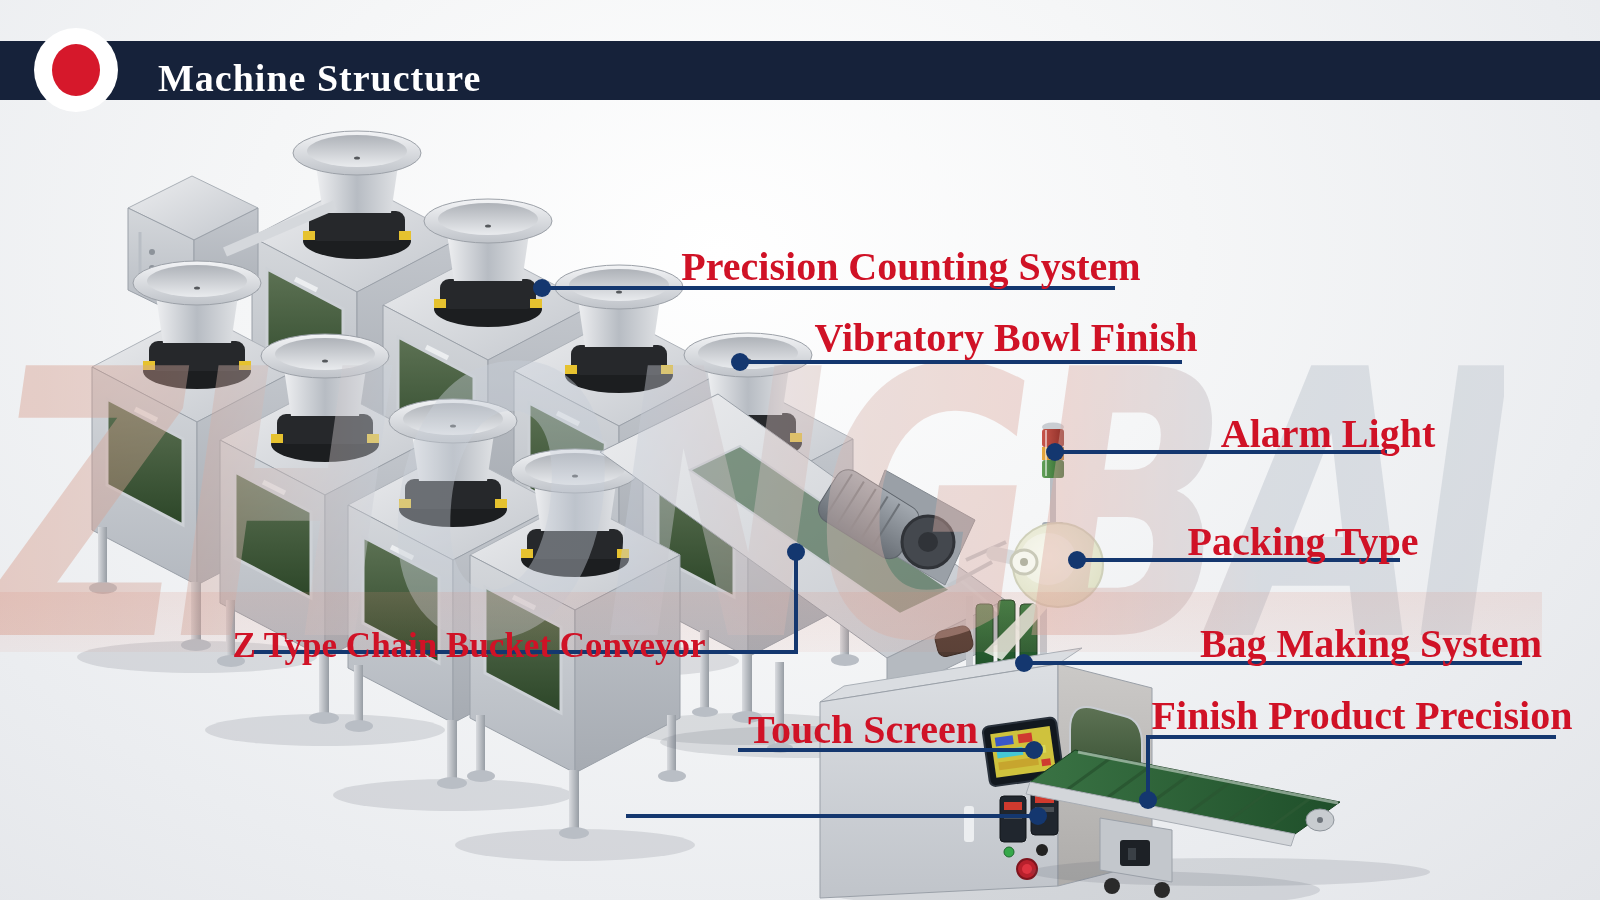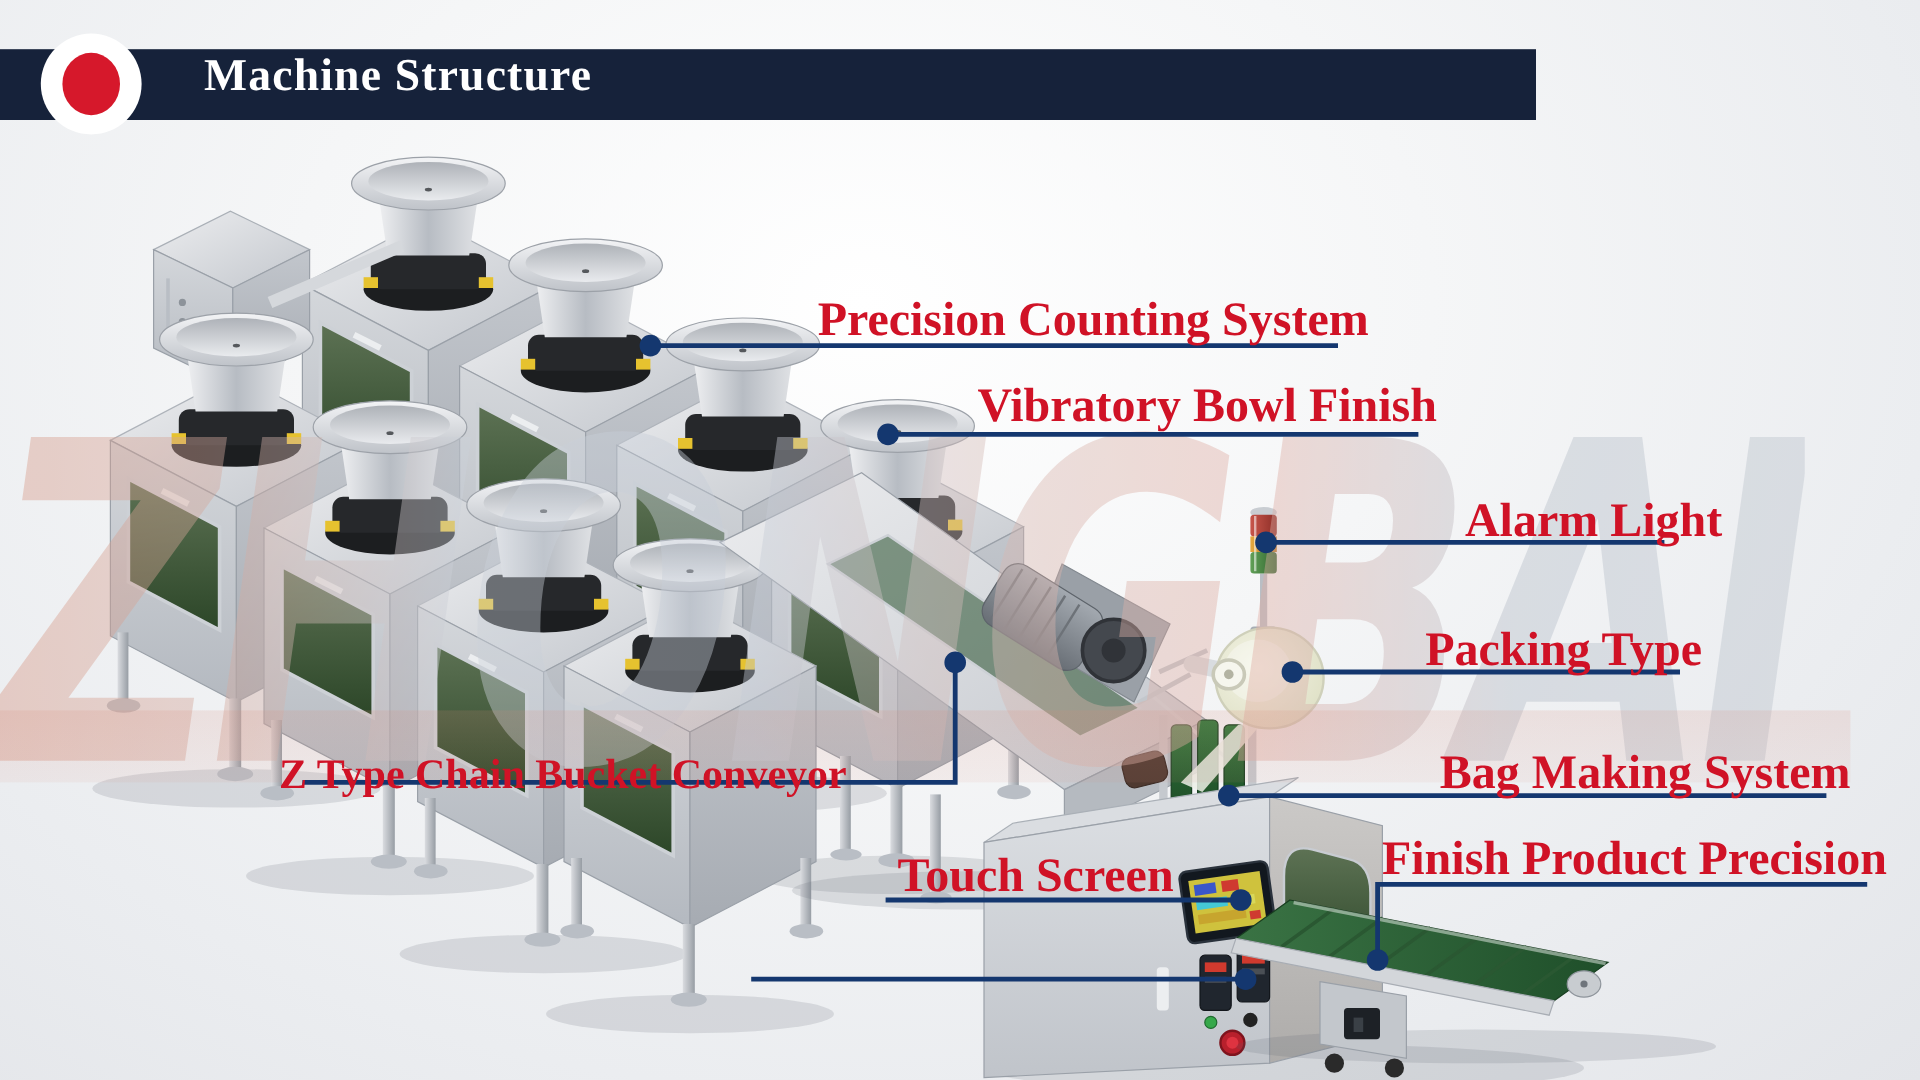--- a/index.html
+++ b/index.html
@@ -1,21 +1,21 @@
 <!DOCTYPE html>
 <html style="--label-text: #d01226; --leader: #14376f; --header-bar: #16223a; --logo-red: #d6182b; --machine-steel: #c9ccd1; --window-green: #3a5a34; --belt-green: #2e5f35; --film-roll: #e9ead2; --alarm-red: #a63c34; --alarm-amber: #cd8b33; --alarm-green: #4b7d46;"><head>
 <meta charset="utf-8">
 <style>
   html,body{margin:0;padding:0;background:#fff;}
   .stage{position:relative;width:1600px;height:900px;overflow:hidden;
     background:radial-gradient(ellipse at 45% 28%, #ffffff 0%, #f5f6f7 38%, #ebedf0 72%, #e3e5e9 100%);
     font-family:"Liberation Serif","DejaVu Serif",serif;}
   
-  .header{position:absolute;left:0;top:41px;width:1268px;height:59px;
-    background:var(--header-bar,#16223a);display:flex;align-items:flex-start;z-index:6;padding-left:12px;}
+  .header{position:absolute;left:0;top:41px;width:1600px;height:59px;
+    background:var(--header-bar,#16223a);display:flex;align-items:flex-end;z-index:6;}
   .logo{position:absolute;left:34px;top:-13px;width:84px;height:84px;border-radius:50%;
     background:#ffffff;display:flex;align-items:center;justify-content:center;}
   .logo-red{width:48px;height:52px;border-radius:50%;background:var(--logo-red,#d6182b);}
   .header h1{margin:0 0 0 158px;color:#ffffff;font-size:38px;font-weight:bold;letter-spacing:1px;}
   
   .watermark{position:absolute;left:-8px;top:322px;z-index:3;white-space:nowrap;
     font-family:"DejaVu Sans","Liberation Sans",sans-serif;font-weight:bold;font-style:italic;
     font-size:370px;line-height:370px;letter-spacing:-14px;
     transform:scaleX(.72);transform-origin:left center;
     background:linear-gradient(90deg,#d99a87 0%,#d4a89c 12%,#ccd2da 26%,#c6cdd8 42%,#d9b6ae 58%,#e0aca2 70%,#b6bec9 84%,#bdc4cd 100%);

